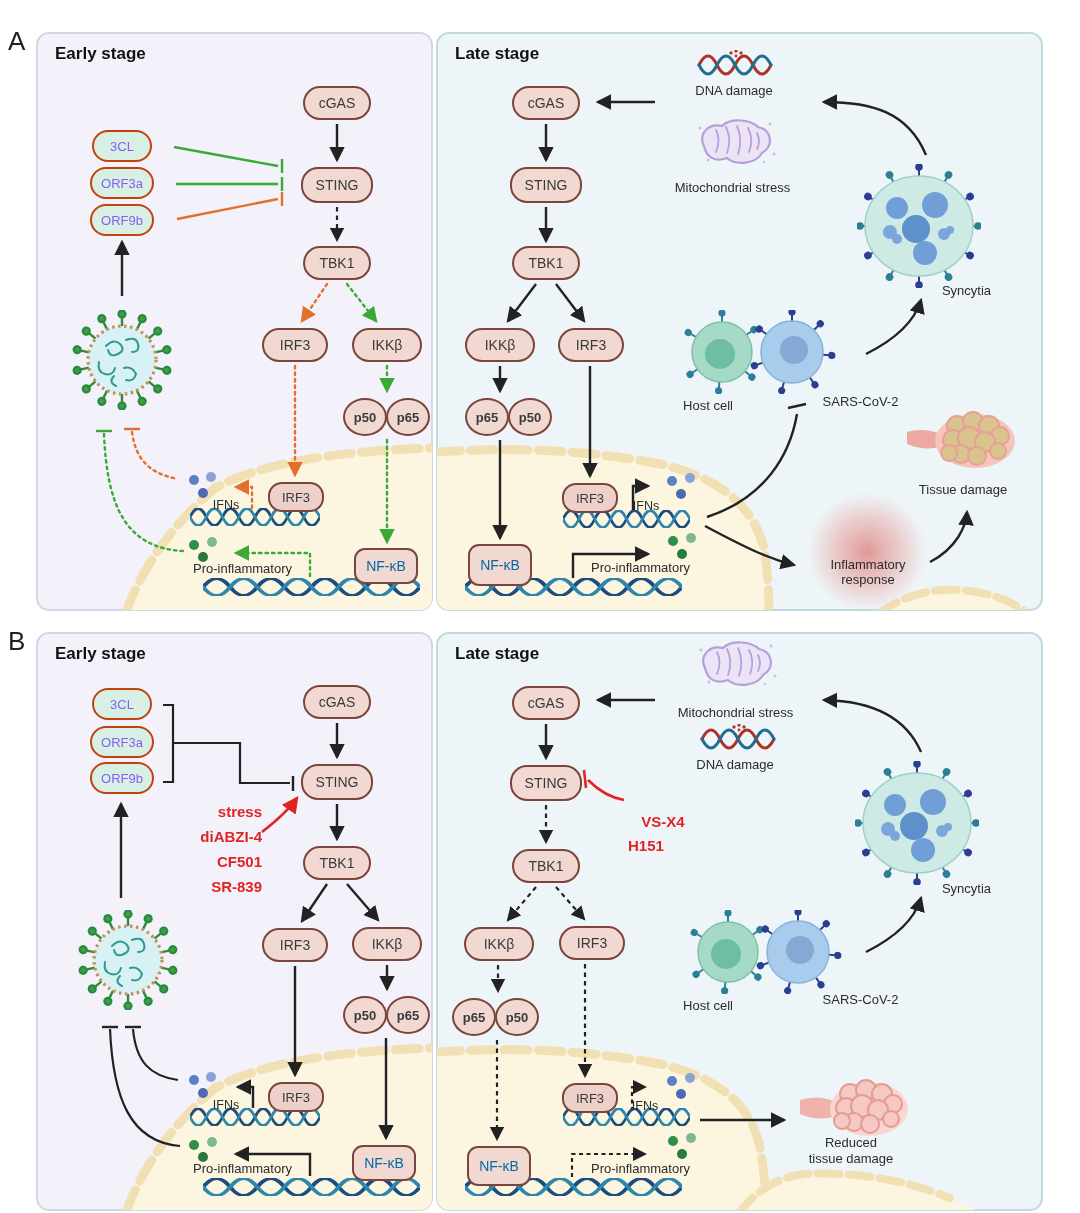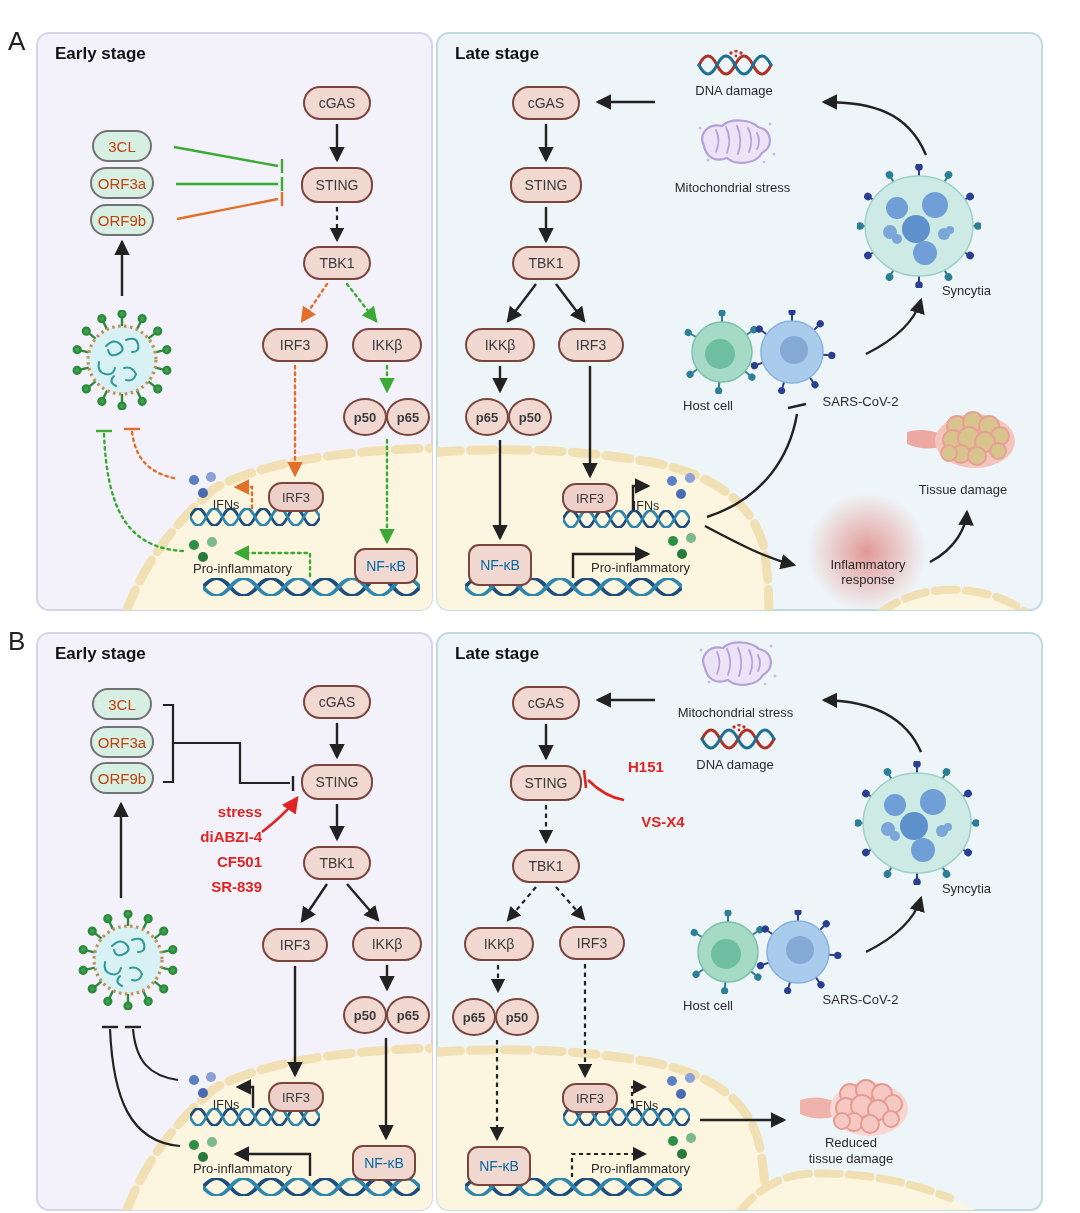--- a/index.html
+++ b/index.html
@@ -1,20 +1,20 @@
 <!DOCTYPE html>
 <html><head>
 <meta charset="utf-8">
 <style>
   html,body{margin:0;padding:0;background:#ffffff;font-family:"Liberation Sans",sans-serif;}
   .stage{position:relative;width:1080px;height:1213px;background:#ffffff;overflow:hidden;}
   .gfx{position:absolute;left:0;top:0;}
   .p{position:absolute;box-sizing:border-box;display:flex;align-items:center;justify-content:center;font-family:"Liberation Sans",sans-serif;}
   .pill{background:#f1d8d1;border:2px solid #7a453c;border-radius:17px;font-size:14px;color:#3a3a3a;}
-  .gpill{background:#d7f0e3;border:2px solid #737373;border-radius:16px;font-size:15px;color:#c2410c;}
+  .gpill{background:#d7f0e3;border:2px solid #c2410c;border-radius:16px;font-size:13px;color:#8b5cf6;}
   .oval{background:#f1d8d1;border:2px solid #7a453c;border-radius:50%;font-size:13px;color:#3a3a3a;font-weight:bold;}
   .sq{background:#f1d8d1;border:2px solid #7a453c;border-radius:11px;font-size:14px;color:#0369a1;}
   .nuc{background:#edd0c9;border:2px solid #7a453c;border-radius:14px;font-size:13px;color:#3a3a3a;}
   .lbl{position:absolute;font-size:13px;color:#2b2b2b;text-align:center;line-height:1.15;font-family:"Liberation Sans",sans-serif;}
   .small{font-size:12.5px;}
   .title{position:absolute;font-weight:bold;font-size:17px;color:#111;font-family:"Liberation Sans",sans-serif;}
   .red{position:absolute;color:#e02424;font-weight:bold;font-size:15px;font-family:"Liberation Sans",sans-serif;}
   .ab{position:absolute;font-size:26px;color:#222;font-family:"Liberation Sans",sans-serif;}
 </style>
 </head>
@@ -567,21 +567,21 @@
 <div class="p pill" style="left:464px;top:927px;width:70px;height:34px;">IKKβ</div>
 <div class="p pill" style="left:559px;top:926px;width:66px;height:34px;">IRF3</div>
 <div class="p oval" style="left:452px;top:998px;width:44px;height:38px;">p65</div>
 <div class="p oval" style="left:495px;top:998px;width:44px;height:38px;">p50</div>
 <div class="p nuc" style="left:562px;top:1083px;width:56px;height:30px;">IRF3</div>
 <div class="p sq" style="left:467px;top:1146px;width:64px;height:40px;">NF-κB</div>
 <div class="lbl small" style="left:619px;top:1099px;width:52px;">IFNs</div>
 <div class="lbl" style="left:568px;top:1162px;width:145px;">Pro-inflammatory</div>
 <div class="lbl" style="left:653px;top:706px;width:165px;">Mitochondrial stress</div>
 <div class="lbl" style="left:673px;top:758px;width:124px;">DNA damage</div>
-<div class="red" style="left:628px;top:758px;width:70px;text-align:left;">H151</div>
+<div class="red" style="left:628px;top:837px;width:70px;text-align:left;">H151</div>
 <div class="red" style="left:628px;top:813px;width:70px;text-align:center;">VS-X4</div>
 <div class="lbl" style="left:666px;top:999px;width:84px;">Host cell</div>
 <div class="lbl" style="left:808px;top:993px;width:105px;">SARS-CoV-2</div>
 <div class="lbl" style="left:924px;top:882px;width:85px;">Syncytia</div>
 <div class="lbl" style="left:792px;top:1136px;width:118px;">Reduced</div>
 <div class="lbl" style="left:792px;top:1152px;width:118px;">tissue damage</div>
 
 </div>
 
 </body></html>

